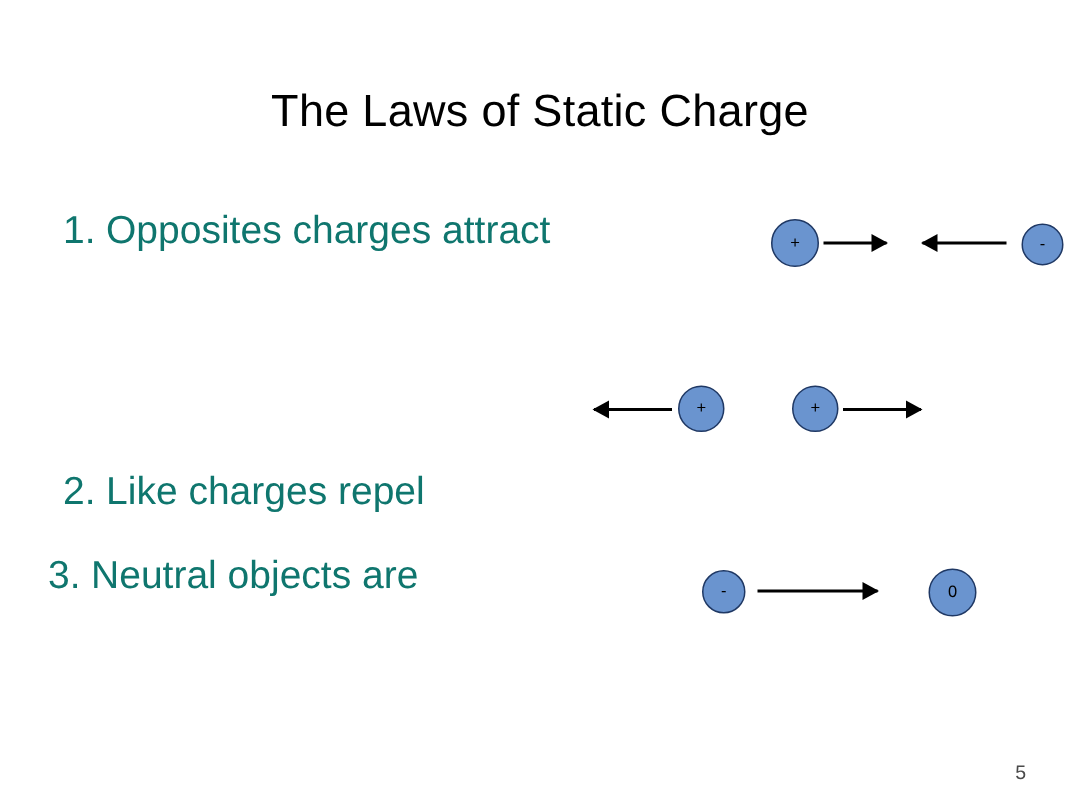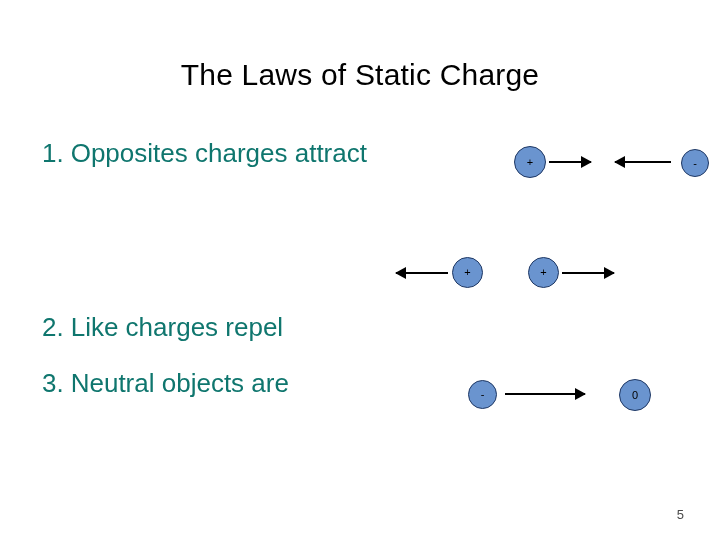--- a/index.html
+++ b/index.html
@@ -38,21 +38,21 @@
     font-weight: normal;
     color: #0f766e;
     white-space: nowrap;
     line-height: 1.2;
   }
   .bullet .num {
     margin-right: 7px;
   }
   .bullet-1 { left: 42px; top: 138px; }
   .bullet-2 { left: 42px; top: 268px; margin-top: 44px; }
-  .bullet-3 { left: 42px; top: 368px; }
+  .bullet-3 { left: 32px; top: 368px; }
   .bullet-3b { left: 42px; top: 425px; }
 
   
   .charge {
     position: absolute;
     border-radius: 50%;
     background: #6a94cf;
     border: 1px solid #1f3864;
     box-sizing: border-box;
     display: flex;

